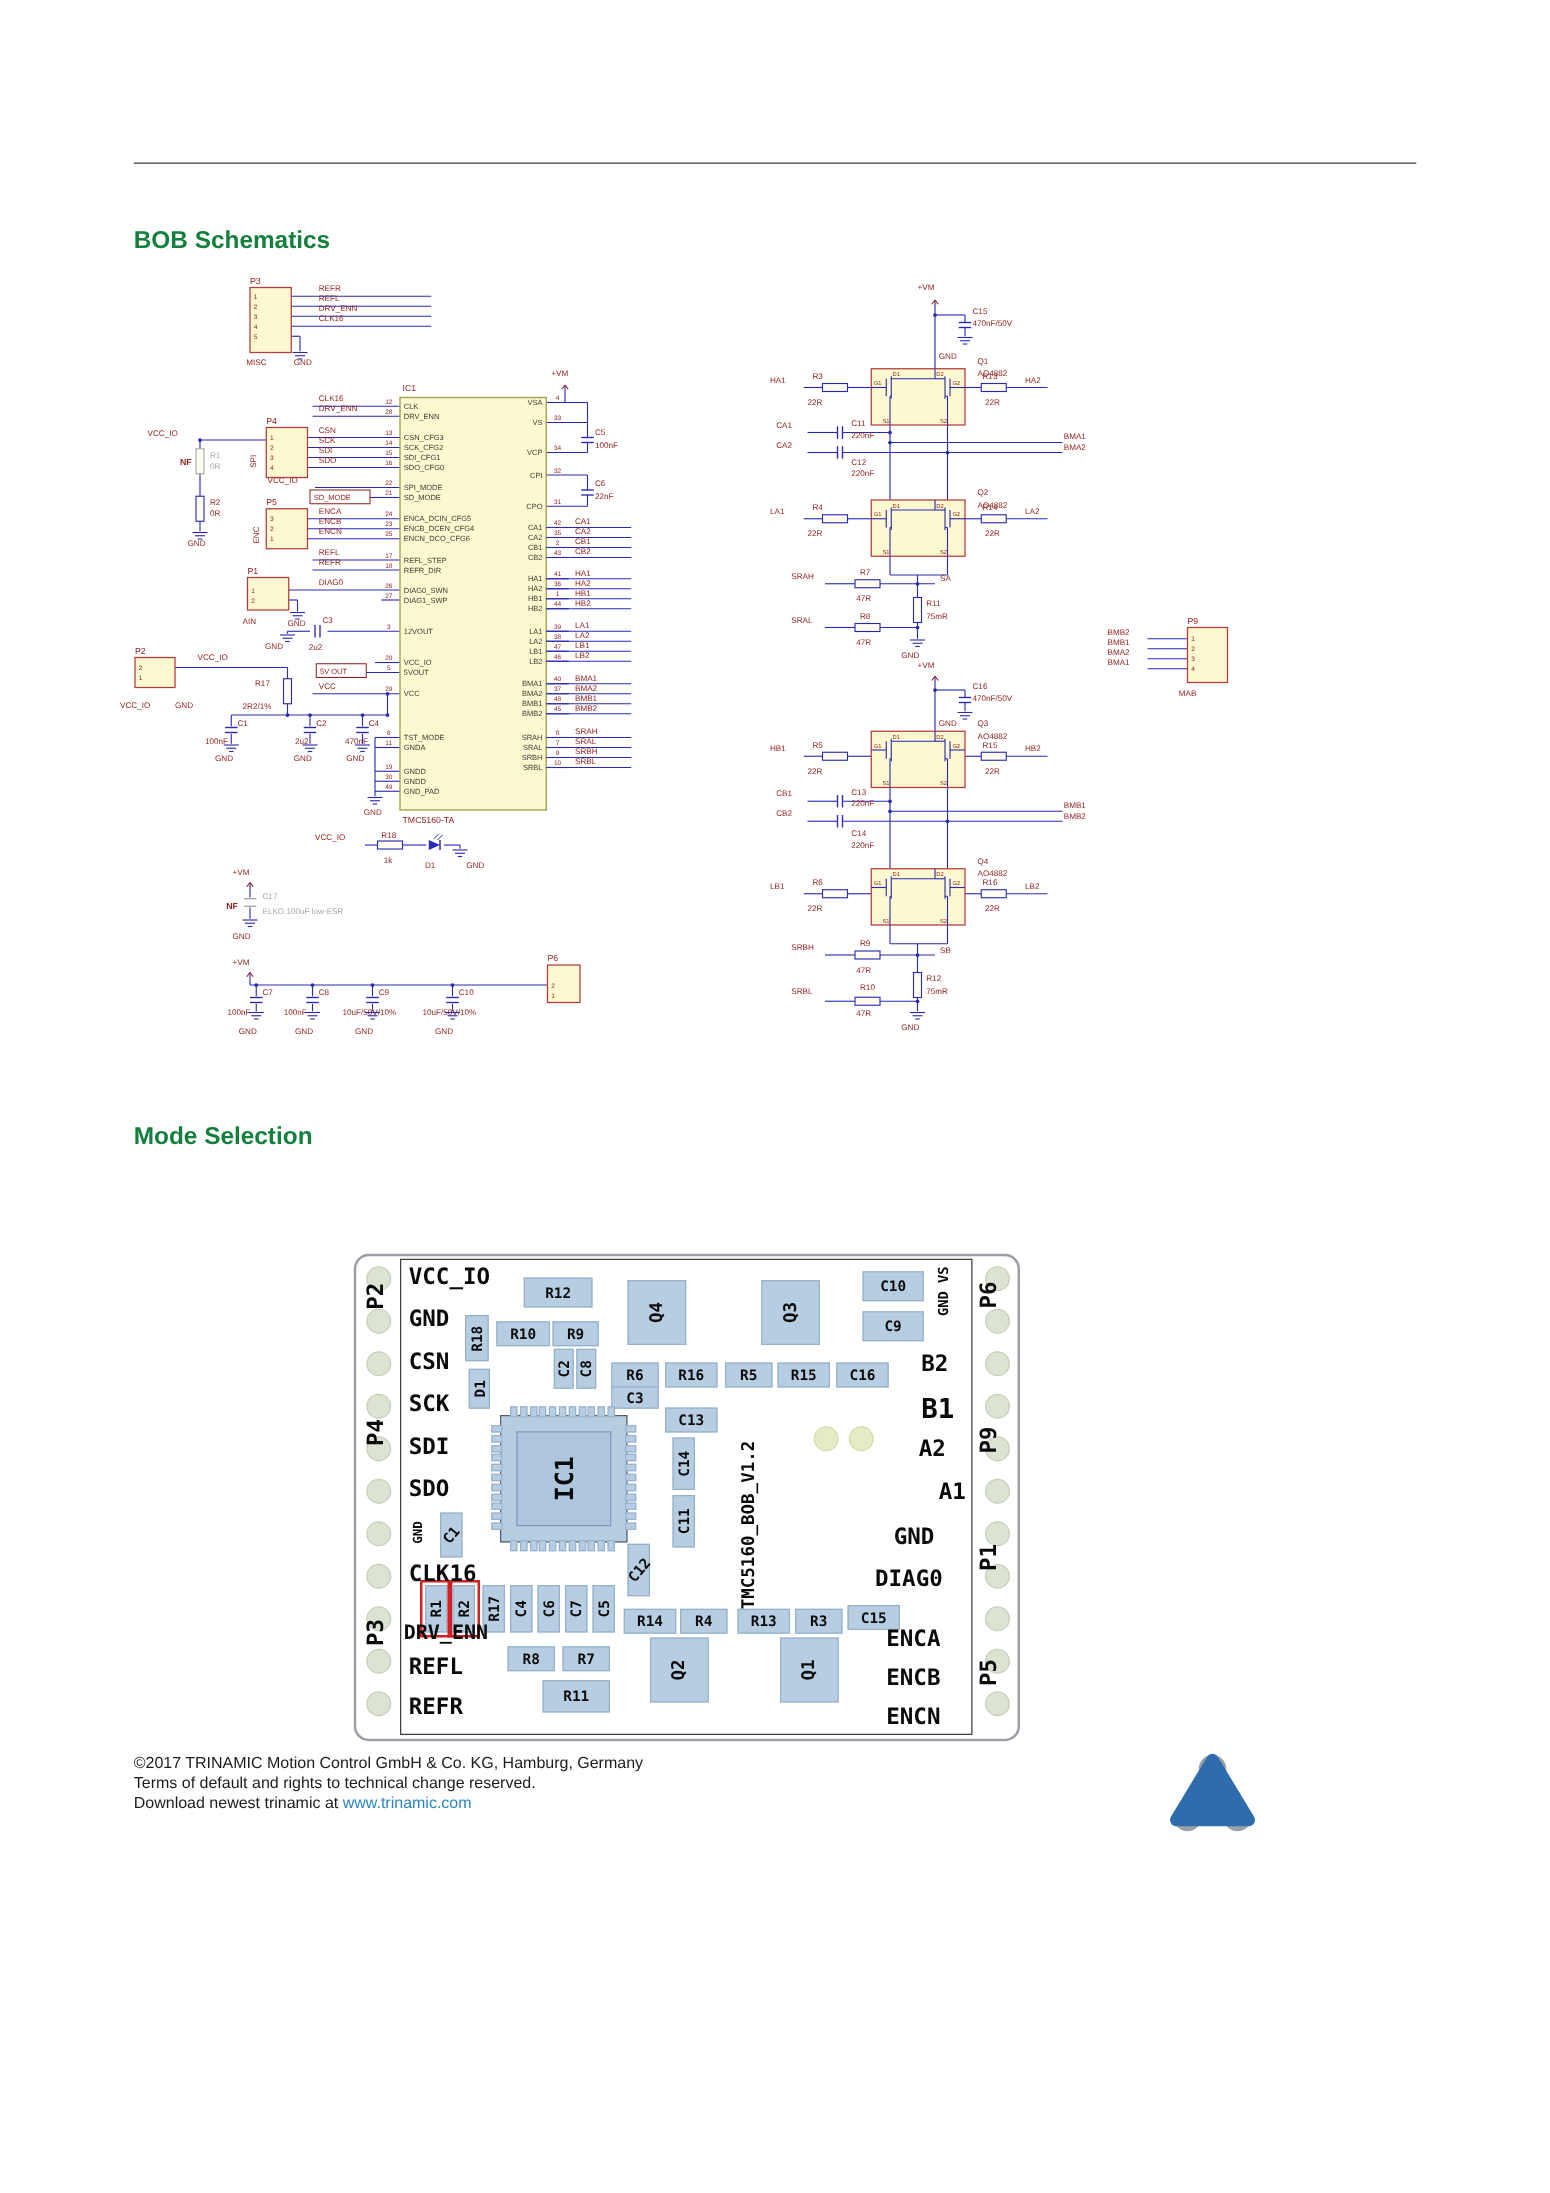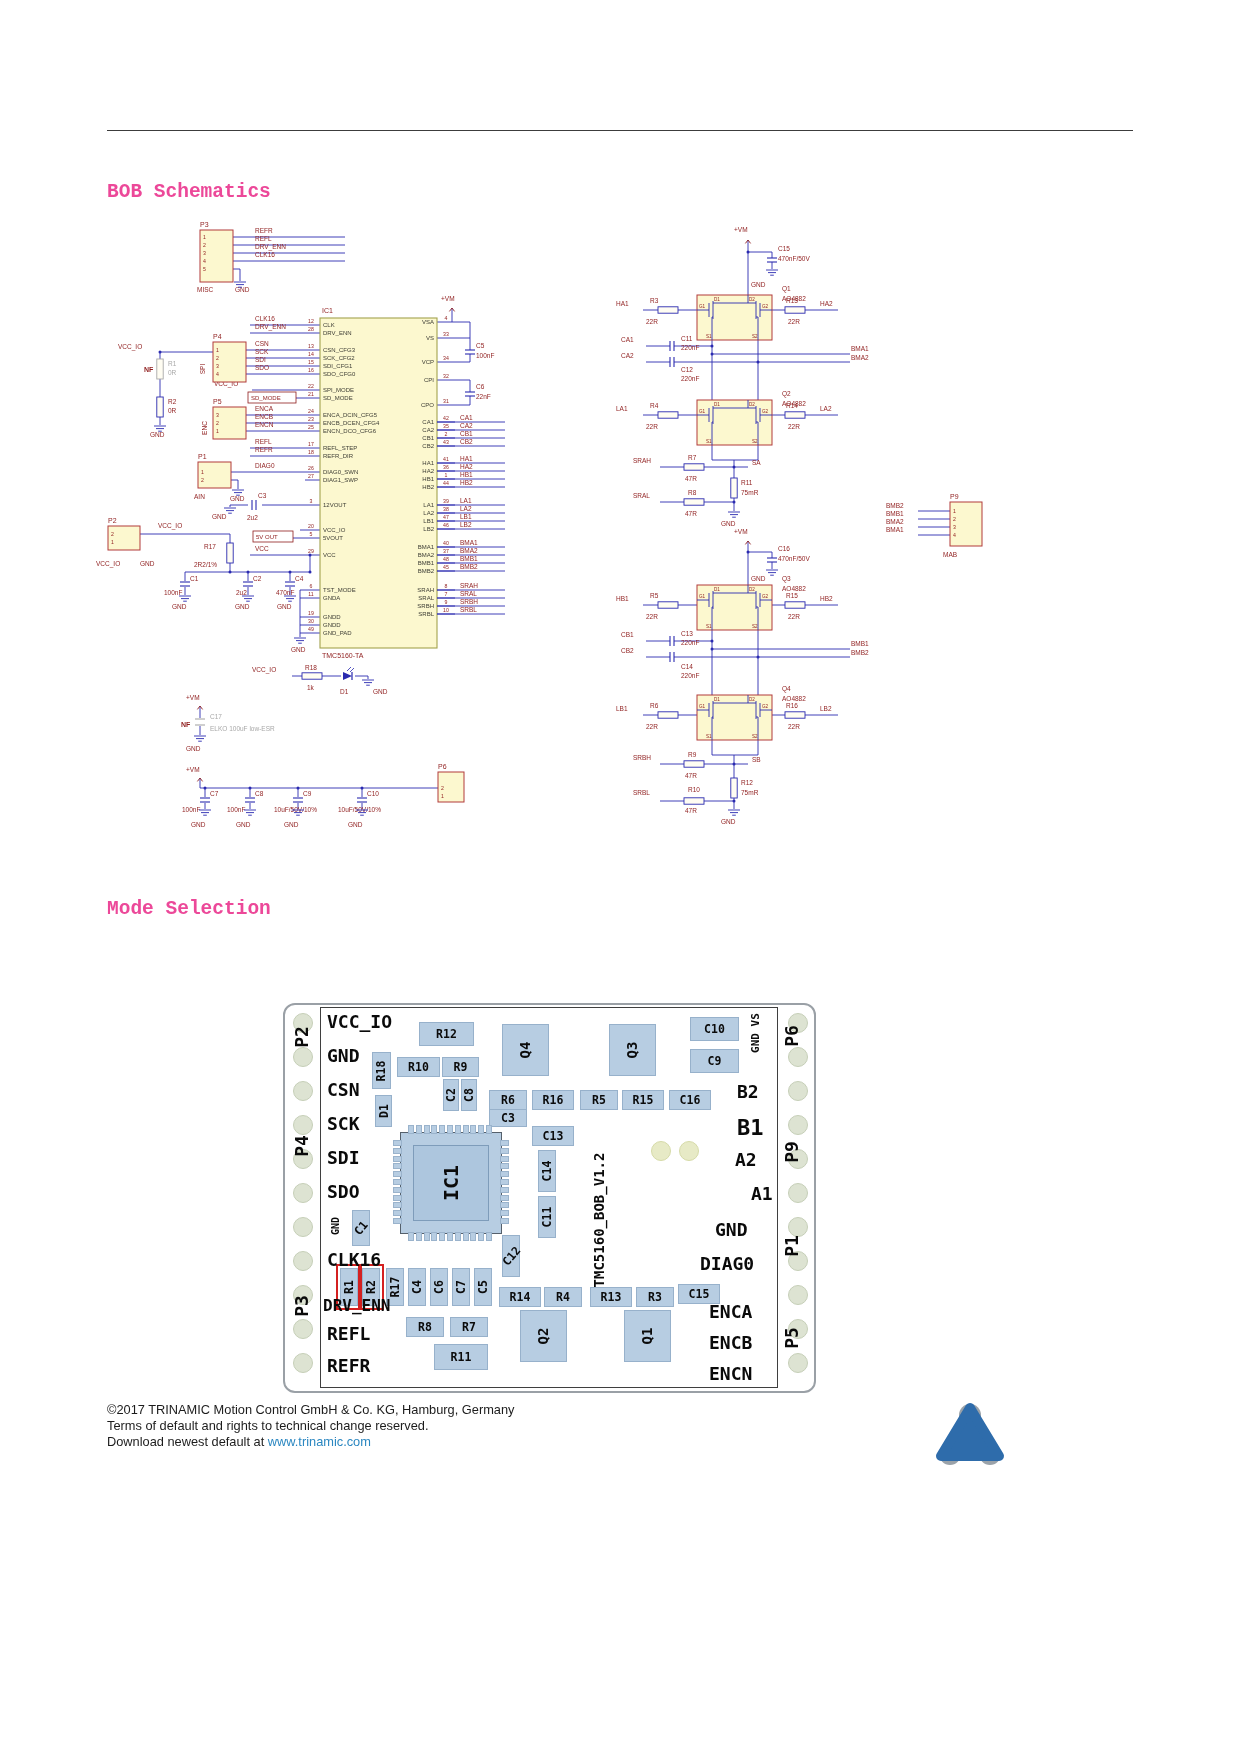--- a/index.html
+++ b/index.html
@@ -1,19 +1,19 @@
 <!DOCTYPE html>
 <html><head>
 <meta charset="utf-8">
 <style>
   html,body{margin:0;padding:0;background:#ffffff;}
   .page{position:relative;width:1240px;height:1754px;background:#fff;font-family:"Liberation Sans",sans-serif;overflow:hidden;}
   header{position:absolute;left:107px;top:104px;width:1026px;display:flex;justify-content:space-between;font-size:13.5px;color:#111;}
   .rule{position:absolute;left:107px;top:130px;width:1026px;border-top:1.4px solid #3c3c3c;}
-  h2{position:absolute;margin:0;font-size:19.5px;font-weight:600;color:#ec4899;font-family:Liberation Mono, monospace;}
+  h2{position:absolute;margin:0;font-size:19.5px;font-weight:600;color:#15803d;}
   #h-schem{left:107px;top:181px;}
   #h-mode{left:107px;top:898px;}
   #schsvg{position:absolute;left:0;top:0;pointer-events:none;}
   #bullets{position:absolute;left:124px;top:896px;width:915px;margin:0;padding:0 0 0 12px;color:#151515;}
   #bullets li{font-size:15.2px;line-height:22.5px;margin:2px 0 5px;}
   #board{position:absolute;left:283px;top:1003px;width:529px;height:386px;border:2px solid #9aa0a6;border-radius:12px;background:#fff;}
   .brd-edge{position:absolute;left:35px;top:2px;width:456px;height:379px;border:1.2px solid #3f3f3f;}
   .pad{position:absolute;width:18px;height:18px;border-radius:50%;background:#dde3d2;border:1px solid #c6cfb8;}
   .comp{position:absolute;background:#b7cde2;border:1px solid #97b1cb;display:flex;align-items:center;justify-content:center;color:#0b0b0b;font-family:"DejaVu Sans Mono",monospace;font-weight:bold;font-size:11.5px;}
   .comp>span{white-space:nowrap;}
@@ -1003,21 +1003,21 @@
         <span style="font-size: 11px;">GND VS</span>
       </div>
       <div class="vwrap" style="left: 314px; top: 215px;">
         <span style="font-size: 14px;">TMC5160_BOB_V1.2</span>
       </div>
     </div>
 
   <footer>
     <div>©2017 TRINAMIC Motion Control GmbH &amp; Co. KG, Hamburg, Germany</div>
     <div>Terms of default and rights to technical change reserved.</div>
-    <div><span>Download newest default at </span><a href="#">www.trinamic.com</a></div>
+    <div><span>Download newest trinamic at </span><a href="#">www.trinamic.com</a></div>
   </footer>
 
   <div id="logo">
     <svg width="88" height="84" viewBox="0 0 88 84">
       <circle cx="24" cy="64" r="11" fill="#9aa2a9"></circle>
       <circle cx="64" cy="64" r="11" fill="#9aa2a9"></circle>
       <circle cx="44" cy="25" r="11" fill="#9aa2a9"></circle>
       <path d="M44 18 L73 66 L15 66 Z" fill="#2e6cab" stroke="#2e6cab" stroke-width="10" stroke-linejoin="round"></path>
     </svg>
   </div>

